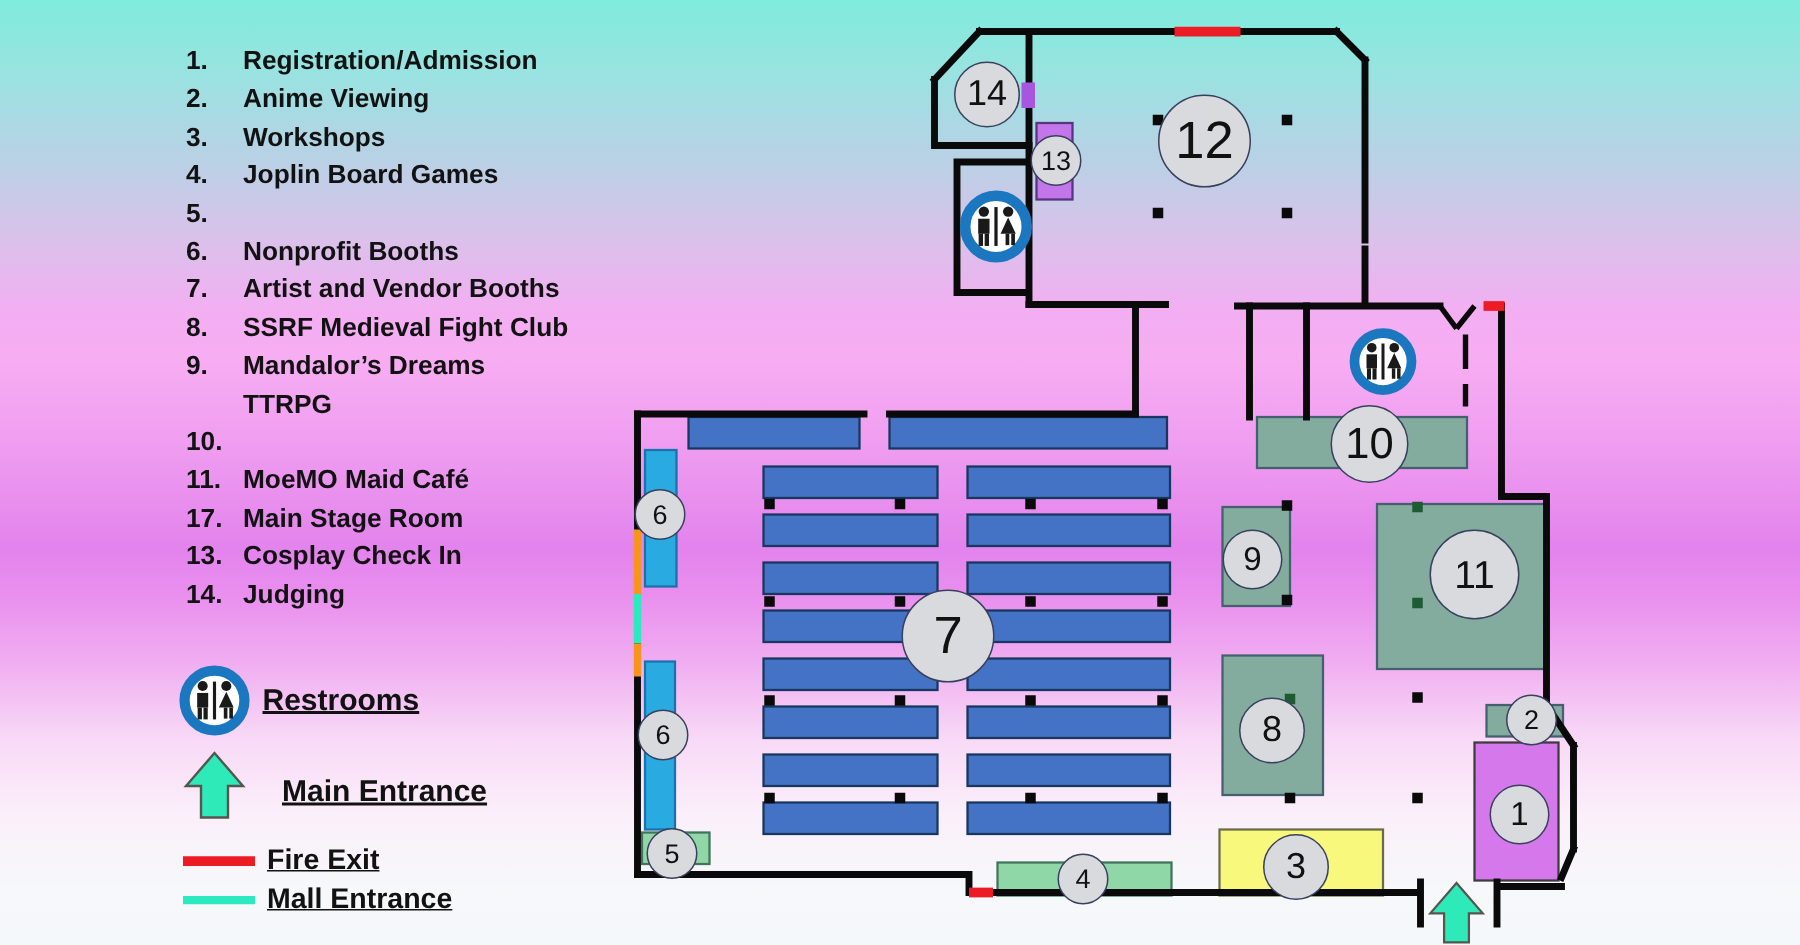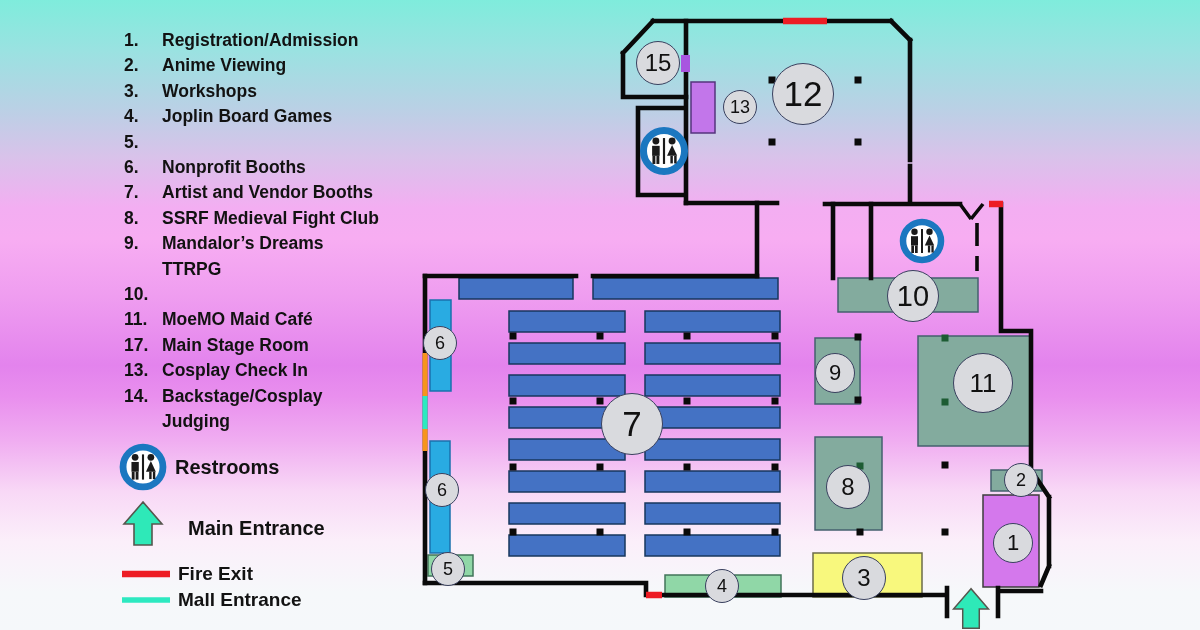--- a/index.html
+++ b/index.html
@@ -13,21 +13,21 @@
       #f6f8fa 94%, #f5f8fa 100%);
   }
   .plan{position:absolute;left:0;top:0;width:1200px;height:630px;}
   
   .legend-list{position:absolute;left:121px;top:28px;width:300px;color:#121212;}
   .legend-row{display:grid;grid-template-columns:41px 235px;line-height:25.4px;
     font-size:17.5px;font-weight:bold;}
   .legend-row .lnum{text-align:left;padding-left:3px;}
   .legend-row .llabel span{display:block;white-space:nowrap;}
   
-  .sym-label{position:absolute;color:#121212;font-weight:bold;white-space:nowrap;}
+  .sym-label{position:absolute;color:#121212;font-weight:bold;white-space:nowrap;text-decoration:underline;}
   
   .room-circle{position:absolute;background:#d9dade;border:1.6px solid #39405e;
     border-radius:50%;display:flex;align-items:center;justify-content:center;
     color:#111;transform:translate(-50%,-50%);}
 </style>
 </head>
 <body>
 
 <div class="stage">
 
@@ -231,34 +231,33 @@
       </div>
       <div class="legend-row">
         <span class="lnum">13.</span>
         <span class="llabel">
           <span>Cosplay Check In</span>
         </span>
       </div>
       <div class="legend-row">
         <span class="lnum">14.</span>
         <span class="llabel">
-          <span>Backstage/Cosplay</span>
           <span>Judging</span>
         </span>
       </div>
     </div>
 
   <div class="sym-label" style="left:175px;top:456px;font-size:20px;">Restrooms</div>
   <div class="sym-label" style="left:188px;top:517px;font-size:20px;">Main Entrance</div>
   <div class="sym-label" style="left:178px;top:563px;font-size:19px;">Fire Exit</div>
   <div class="sym-label" style="left:178px;top:589px;font-size:19px;">Mall Entrance</div>
 
   <div>
-      <div class="room-circle" style="left: 658px; top: 63px; width: 42px; height: 42px; font-size: 24px;">15</div>
-      <div class="room-circle" style="left: 740px; top: 107px; width: 32px; height: 32px; font-size: 18px;">13</div>
+      <div class="room-circle" style="left: 658px; top: 63px; width: 42px; height: 42px; font-size: 24px;">14</div>
+      <div class="room-circle" style="left: 704px; top: 107px; width: 32px; height: 32px; font-size: 18px;">13</div>
       <div class="room-circle" style="left: 803px; top: 94px; width: 60px; height: 60px; font-size: 35px;">12</div>
       <div class="room-circle" style="left: 913px; top: 296px; width: 50px; height: 50px; font-size: 29px;">10</div>
       <div class="room-circle" style="left: 440px; top: 343px; width: 32px; height: 32px; font-size: 18px;">6</div>
       <div class="room-circle" style="left: 835px; top: 373px; width: 38px; height: 38px; font-size: 22px;">9</div>
       <div class="room-circle" style="left: 983px; top: 383px; width: 58px; height: 58px; font-size: 26px;">11</div>
       <div class="room-circle" style="left: 632px; top: 424px; width: 60px; height: 60px; font-size: 35px;">7</div>
       <div class="room-circle" style="left: 1021px; top: 480px; width: 32px; height: 32px; font-size: 18px;">2</div>
       <div class="room-circle" style="left: 848px; top: 487px; width: 42px; height: 42px; font-size: 24px;">8</div>
       <div class="room-circle" style="left: 442px; top: 490px; width: 32px; height: 32px; font-size: 18px;">6</div>
       <div class="room-circle" style="left: 1013px; top: 543px; width: 38px; height: 38px; font-size: 22px;">1</div>

